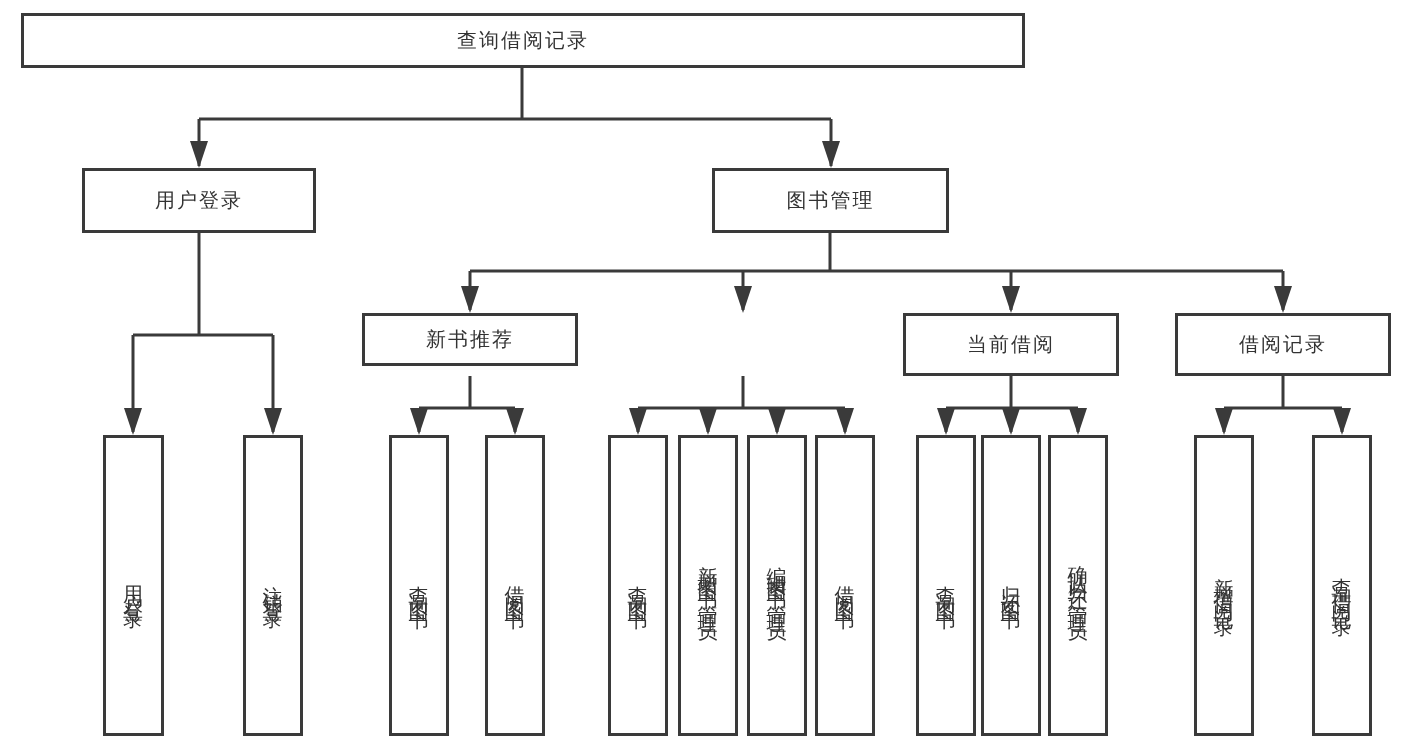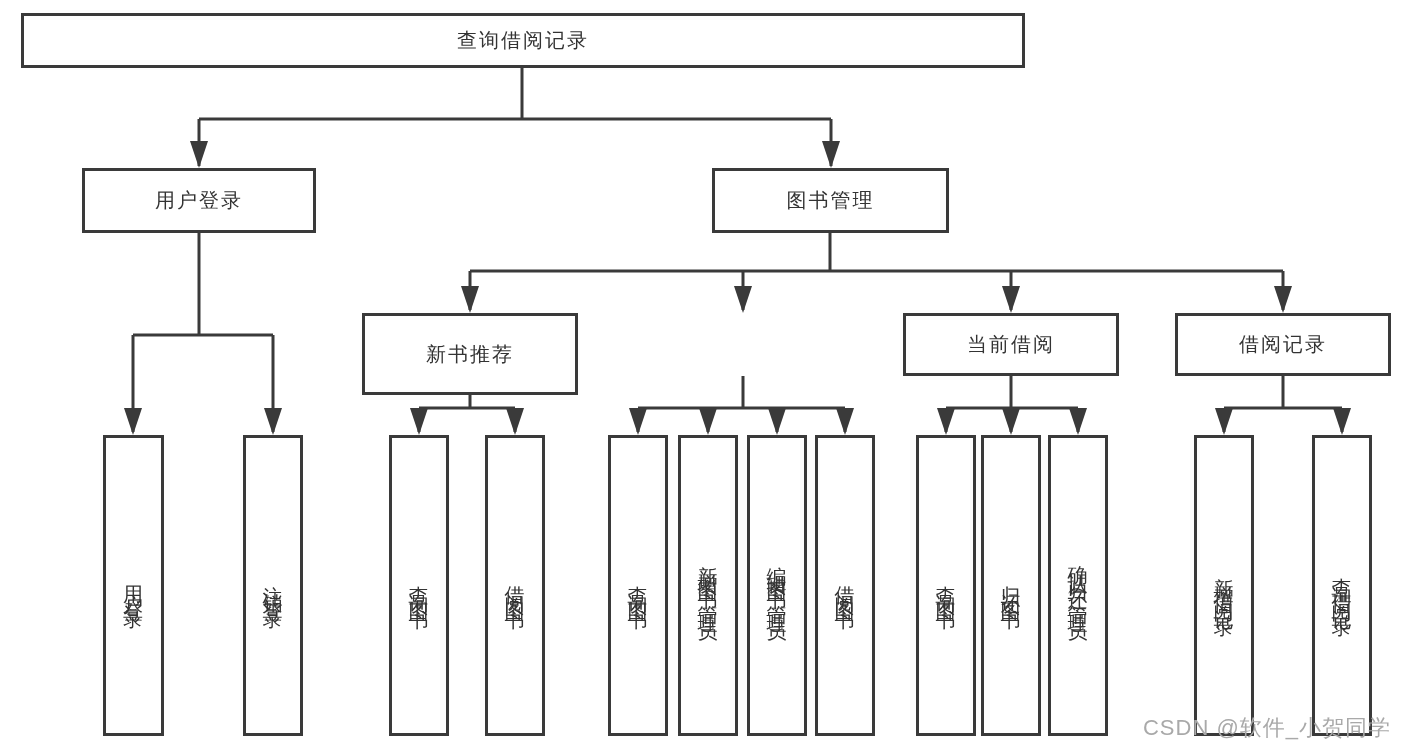--- a/index.html
+++ b/index.html
@@ -85,21 +85,21 @@
       <polygon points="1215,408 1233,408 1224,435"></polygon>
       <polygon points="1333,408 1351,408 1342,435"></polygon>
     </g>
   </svg>
 
   <div class="node h" style="left:21px; top:13px; width:1004px; height:55px;">查询借阅记录</div>
 
   <div class="node h" style="left:82px; top:168px; width:234px; height:65px;">用户登录</div>
   <div class="node h" style="left:712px; top:168px; width:237px; height:65px;">图书管理</div>
 
-  <div class="node h" style="left:362px; top:313px; width:216px; height:82px;">新书推荐</div>
+  <div class="node h" style="left:362px; top:313px; width:216px; height:53px;">新书推荐</div>
   <div class="node h" style="left:903px; top:313px; width:216px; height:63px;">当前借阅</div>
   <div class="node h" style="left:1175px; top:313px; width:216px; height:63px;">借阅记录</div>
 
   <div class="node v" style="left:103px; top:435px; width:61px; height:301px;">用户登录</div>
   <div class="node v" style="left:243px; top:435px; width:60px; height:301px;">注销登录</div>
 
   <div class="node v" style="left:389px; top:435px; width:60px; height:301px;">查询图书</div>
   <div class="node v" style="left:485px; top:435px; width:60px; height:301px;">借阅图书</div>
 
   <div class="node v" style="left:608px; top:435px; width:60px; height:301px;">查询图书</div>
@@ -107,15 +107,14 @@
   <div class="node v" style="left:747px; top:435px; width:60px; height:301px;">编辑图书（管理员）</div>
   <div class="node v" style="left:815px; top:435px; width:60px; height:301px;">借阅图书</div>
 
   <div class="node v" style="left:916px; top:435px; width:60px; height:301px;">查询图书</div>
   <div class="node v" style="left:981px; top:435px; width:60px; height:301px;">归还图书</div>
   <div class="node v" style="left:1048px; top:435px; width:60px; height:301px;">确认归还（管理员）</div>
 
   <div class="node v" style="left:1194px; top:435px; width:60px; height:301px;">新增借阅记录</div>
   <div class="node v" style="left:1312px; top:435px; width:60px; height:301px;">查询借阅记录</div>
 
-  <div class="watermark">CSDN @软件_小贺同学</div>
 
 </div>
 
 </body></html>

